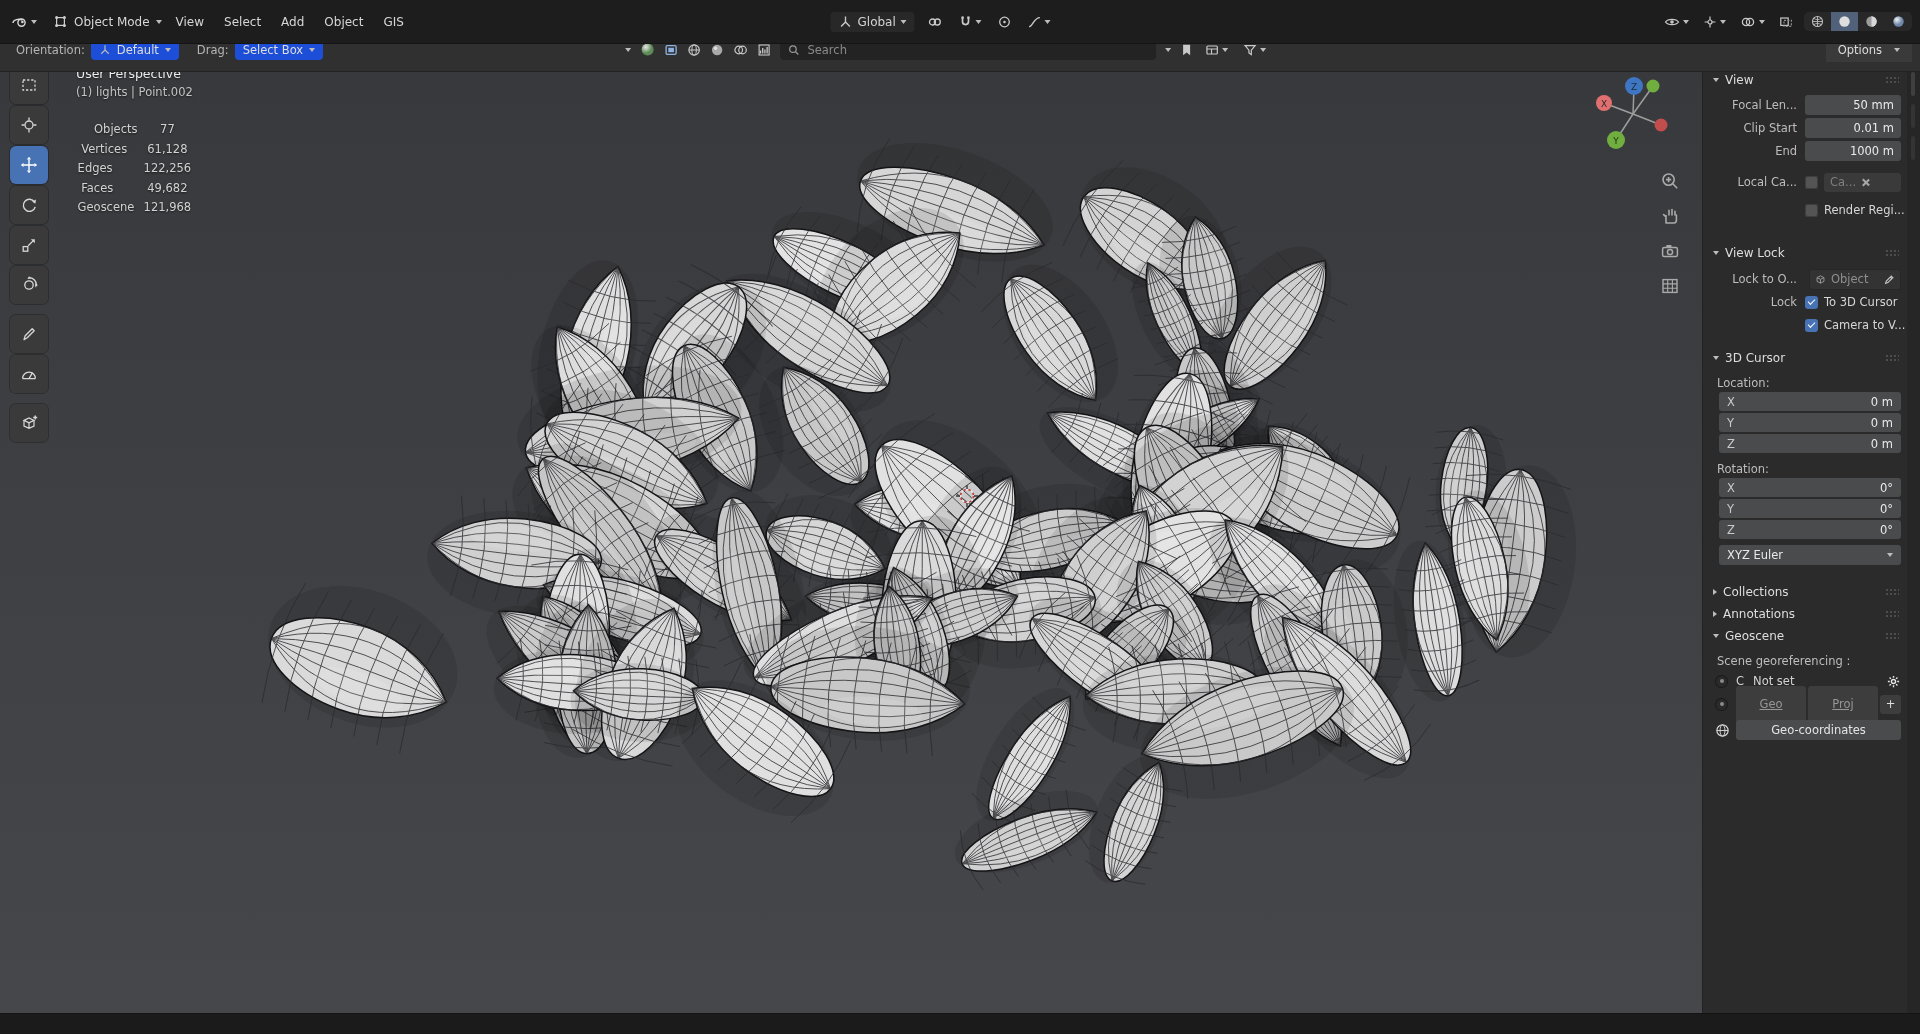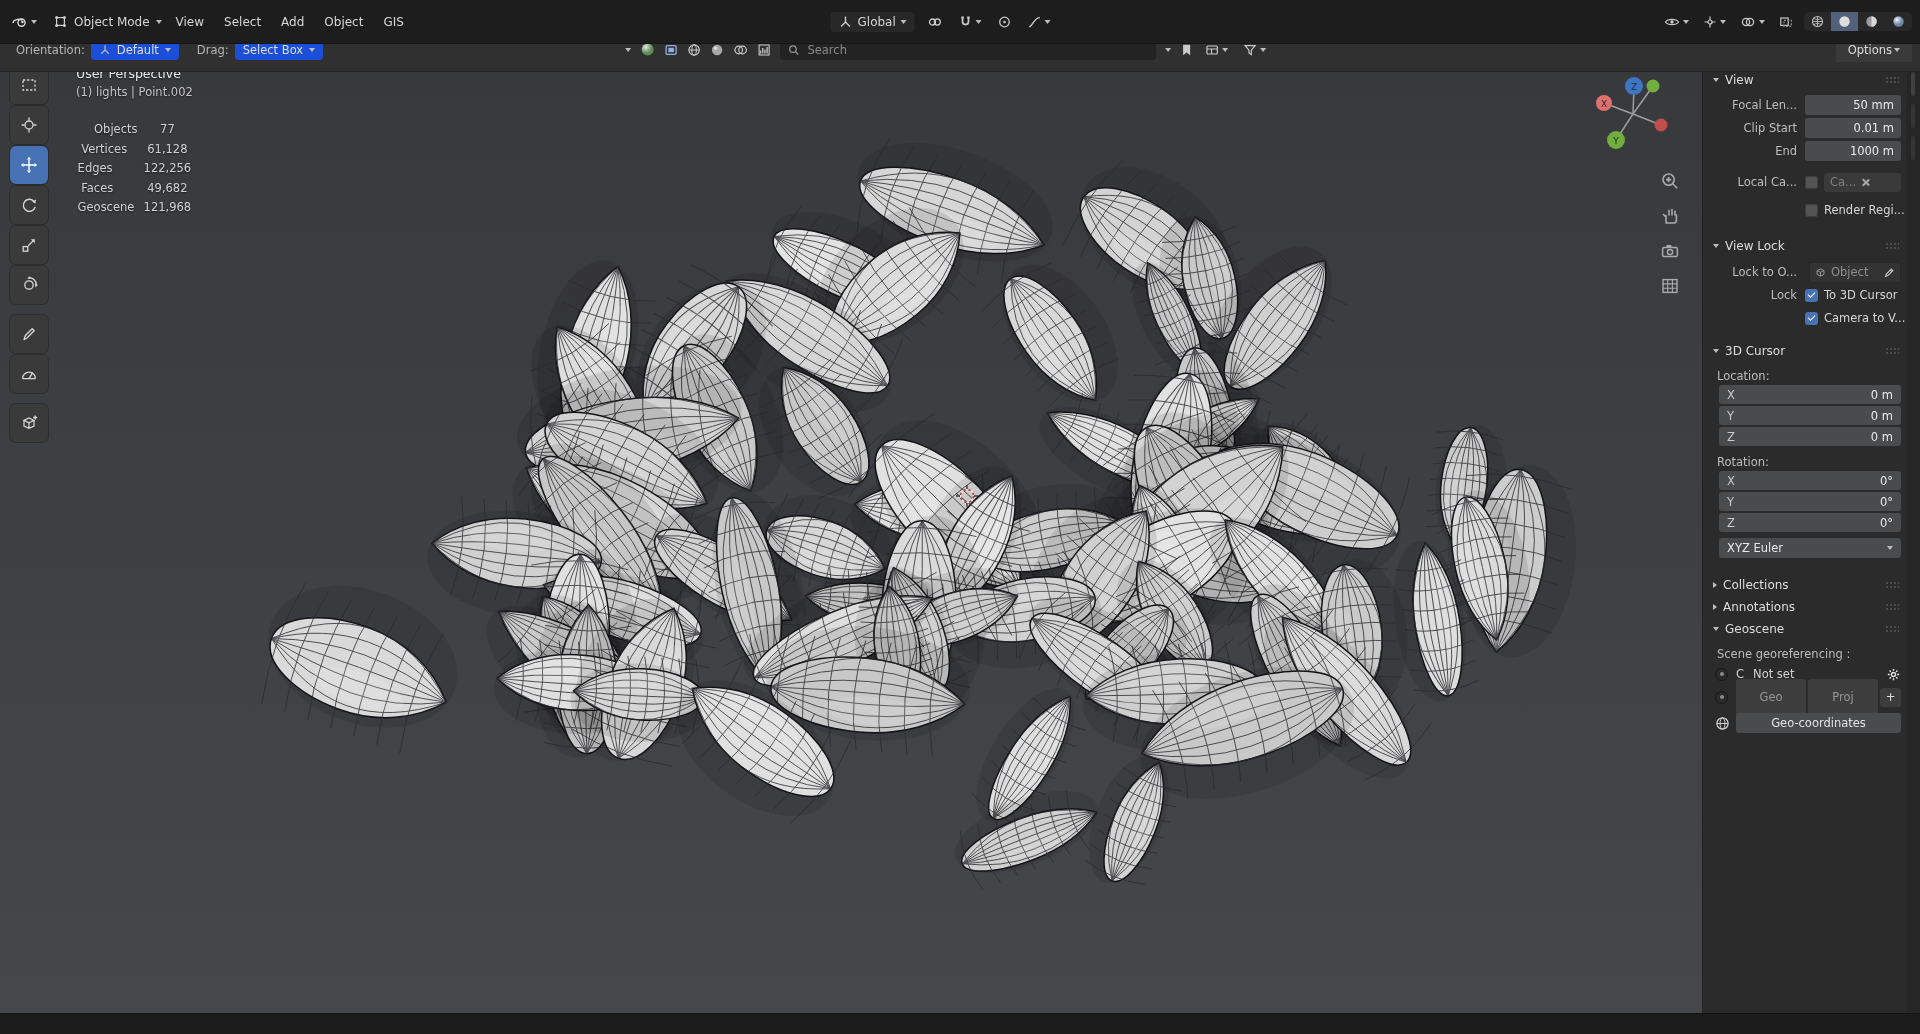--- a/index.html
+++ b/index.html
@@ -21,21 +21,21 @@
   .shade-seg.active{background:#51617a;}
 
   
   .toolheader{position:absolute;left:0;top:28px;right:0;height:44px;background:#303030;display:flex;align-items:center;padding:0 8px;box-sizing:border-box;border-bottom:1px solid #232323;z-index:19;}
   .th-label{color:#b5b5b5;margin:0 6px 0 8px;font-size:11.5px;}
   .hdd{display:flex;align-items:center;gap:6px;background:#1d4ed8;border-radius:4px;padding:3px 8px;color:#dedede;font-size:11.5px;white-space:nowrap;}
   .th-center{position:absolute;left:50%;transform:translateX(-52%);display:flex;align-items:center;gap:9px;}
   .searchbox{display:flex;align-items:center;gap:6px;background:#232323;border-radius:4px;height:20px;padding:0 8px;width:360px;}
   .searchbox input{background:transparent;border:none;outline:none;color:#d8d8d8;font-family:inherit;font-size:11.5px;width:100%;}
   .searchbox input::placeholder{color:#8a8a8a;}
-  .options-tab{margin-left:auto;display:flex;align-items:center;gap:2px;background:#3a3a3a;border-radius:5px 5px 0 0;padding:5px 12px;color:#dcdcdc;font-size:11.5px;}
+  .options-tab{margin-left:auto;display:flex;align-items:center;gap:12px;background:#3a3a3a;border-radius:5px 5px 0 0;padding:5px 12px;color:#dcdcdc;font-size:11.5px;}
 
   
   .viewport{position:absolute;left:0;top:58px;right:218px;bottom:20px;background:linear-gradient(#38393c,#46474b);overflow:hidden;}
   .vp-canvas{position:absolute;left:0;top:0;}
 
   
   .toolbar{position:absolute;left:10px;top:8px;display:flex;flex-direction:column;gap:2px;z-index:6;}
   .tool{width:38px;height:38px;background:rgba(58,58,58,.96);border-radius:6px;display:flex;align-items:center;justify-content:center;box-shadow:0 0 0 1px rgba(0,0,0,.25);}
   .tool.active{background:#4772b3;}
   .tool.gap{margin-top:9px;}
@@ -69,21 +69,21 @@
   .cb.checked{background:#4772b3;box-shadow:none;}
   .cb.checked::after{content:"";position:absolute;left:3px;top:3px;width:6px;height:3px;border-left:1.8px solid #fff;border-bottom:1.8px solid #fff;transform:rotate(-45deg);}
   .cbtext{margin-left:6px;color:#d6d6d6;white-space:nowrap;}
   .objfield{flex:1;background:#333333;border:1px solid #272727;border-radius:3px;display:flex;align-items:center;gap:5px;padding:0 5px;height:19px;margin-left:4px;min-width:0;}
   .objfield .objtxt{color:#8f8f8f;flex:1;overflow:hidden;white-space:nowrap;}
   .disfield{flex:1;background:#3a3a3a;border-radius:3px;display:flex;align-items:center;gap:5px;padding:0 6px;height:19px;margin-left:6px;color:#7f7f7f;min-width:0;}
   .xicon{position:relative;width:9px;height:9px;flex:0 0 9px;}
   .xicon::before,.xicon::after{content:"";position:absolute;left:4px;top:0;width:1.6px;height:9px;background:#a8a8a8;}
   .xicon::before{transform:rotate(45deg);}  .xicon::after{transform:rotate(-45deg);}
   .sublabel{color:#bdbdbd;margin:6px 0 2px 2px;}
-  .gbtn{background:#3d3d3d;border-radius:3px;height:37px;display:flex;align-items:center;justify-content:center;color:#969696;padding:0 10px;}
+  .gbtn{background:#3d3d3d;border-radius:3px;height:37px;display:flex;align-items:center;justify-content:center;color:#969696;padding:0 10px;text-decoration:underline;}
   .gplus{background:#3d3d3d;border-radius:3px;height:19px;width:21px;display:flex;align-items:center;justify-content:center;color:#e0e0e0;}
   .bigbtn{flex:1;background:#4a4b4d;border-radius:3px;height:20px;display:flex;align-items:center;justify-content:center;color:#e4e4e4;margin-left:6px;}
   .radio{width:13px;height:13px;border-radius:50%;background:#2a2a2a;box-shadow:inset 0 0 0 1px #1a1a1a;display:flex;align-items:center;justify-content:center;flex:0 0 13px;}
   .radio::after{content:"";width:4px;height:4px;border-radius:50%;background:#8b8b8b;}
   .spacer{flex:1;}
 
   
   .tabstrip{position:absolute;top:58px;right:0;bottom:20px;width:13px;background:#262626;z-index:14;}
   .tabnub{position:absolute;left:4px;width:4px;border-radius:2px;background:#3f3f3f;height:24px;}
   .statusbar{position:absolute;left:0;bottom:0;right:0;height:20px;background:#1b1b1b;border-top:1px solid #131313;z-index:20;}
@@ -2250,21 +2250,21 @@
           <span class="objtxt">Ca...</span>
           <span class="xicon"></span>
         </span>
       </div>
       <div class="prow" style="margin-top:8px;">
         <span class="plabel"></span>
         <span class="cb"></span>
         <span class="cbtext">Render Regi...</span>
       </div>
 
-      <div class="phead" style="margin-top:16px;margin-left:-4px;">
+      <div class="phead" style="margin-top:23px;margin-left:-4px;">
         <span class="tri-down"></span>
         <span>View Lock</span>
         <span class="grip"></span>
       </div>
       <div class="prow" style="margin-top:6px;">
         <span class="plabel">Lock to O...</span>
         <span class="objfield">
           <svg class="ic" width="11" height="11" viewBox="0 0 14 14">
             <polygon points="2.6,4.6 7,2.4 11.4,4.6 7,6.8" fill="none" stroke="#9a9a9a" stroke-width="1.2"></polygon>
             <path d="M2.6 4.6 V9.4 L7 11.6 L11.4 9.4 V4.6 M7 6.8 V11.6" fill="none" stroke="#9a9a9a" stroke-width="1.2"></path>

